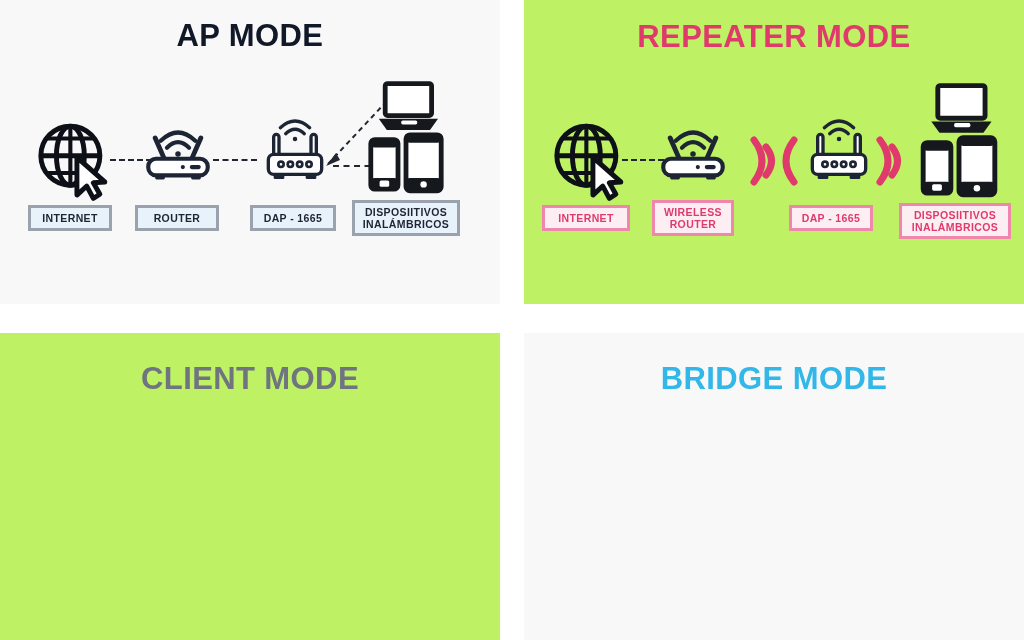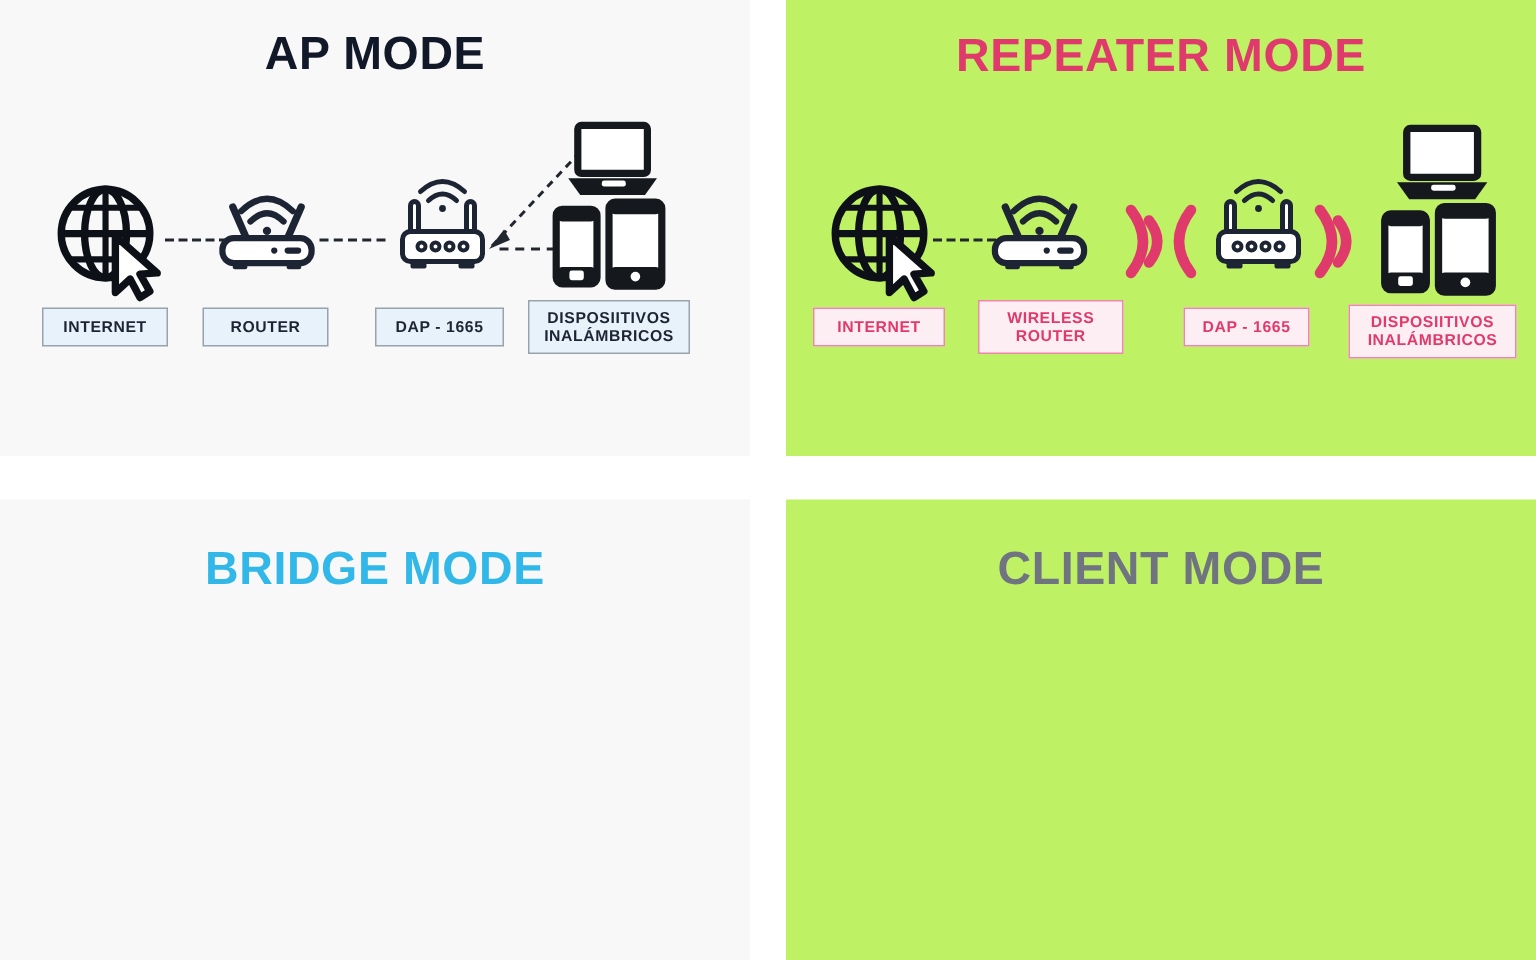--- a/index.html
+++ b/index.html
@@ -27,21 +27,21 @@
   .p2 .title { color:#e03a6d; }
   .p3 .title { color:#31b7e8; }
   .p4 .title { color:#6f7480; }
   .p2 .title, .p4 .title { padding-top:19px; }
   .p3 .title { padding-top:28px; }
   .p4 .title { padding-top:28px; }
 
   
   .chip {
     position:absolute;
-    border:1px solid #c2410c;
+    border:3px solid #c2410c;
     background:#e7f1fa;
     color:#1d2433;
     font-size:10.5px;
     font-weight:700;
     letter-spacing:.4px;
     text-align:center;
     line-height:12px;
     padding:5px 6px;
     white-space:pre-line;
     display:flex; align-items:center; justify-content:center;
@@ -211,30 +211,30 @@
         <rect x="6" y="120" width="34" height="14" rx="5" fill="#15181d"></rect>
         <rect x="17" y="123" width="12" height="8" rx="2" fill="#ffffff"></rect>
         <rect x="50" y="66" width="44" height="70" rx="5" fill="#fff" stroke="#15181d" stroke-width="6"></rect>
         <rect x="50" y="66" width="44" height="10" rx="5" fill="#15181d"></rect>
         <rect x="50" y="120" width="44" height="16" rx="5" fill="#15181d"></rect>
         <circle cx="72" cy="128" r="4" fill="#ffffff"></circle>
       </svg>
     </div>
 
     <div class="chip" style="left:18px;top:205px;width:88px;height:26px;">INTERNET</div>
-    <div class="chip" style="left:128px;top:200px;width:97px;height:36px;">WIRELESS
+    <div class="chip" style="left:128px;top:200px;width:82px;height:36px;">WIRELESS
 ROUTER</div>
     <div class="chip" style="left:265px;top:205px;width:84px;height:26px;">DAP - 1665</div>
     <div class="chip" style="left:375px;top:203px;width:112px;height:36px;">DISPOSIITIVOS
 INALÁMBRICOS</div>
   </section>
 
+  <section class="panel p4">
+    <h2 class="title">CLIENT MODE</h2>
+
+  </section>
+
   <section class="panel p3">
     <h2 class="title">BRIDGE MODE</h2>
 
   </section>
 
-  <section class="panel p4">
-    <h2 class="title">CLIENT MODE</h2>
-
-  </section>
-
 </div>
 
 </body></html>

